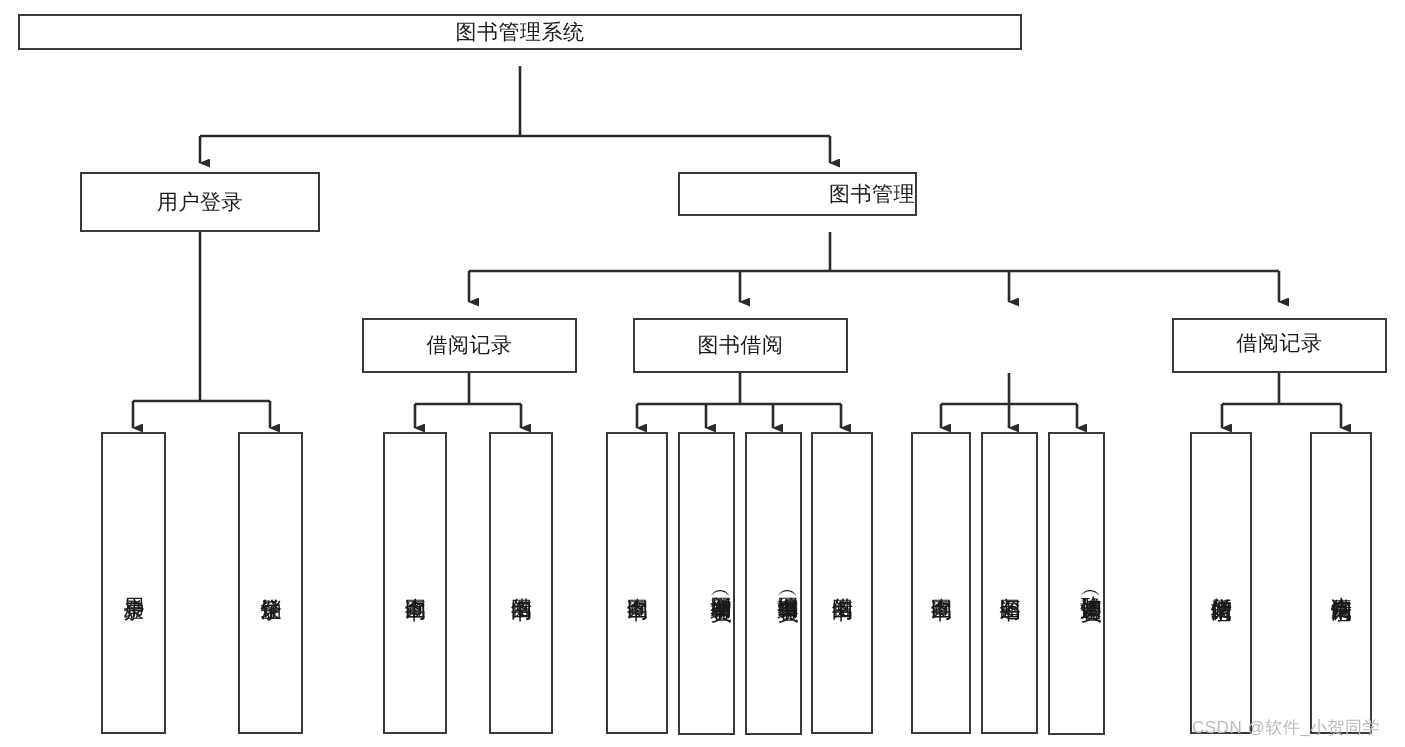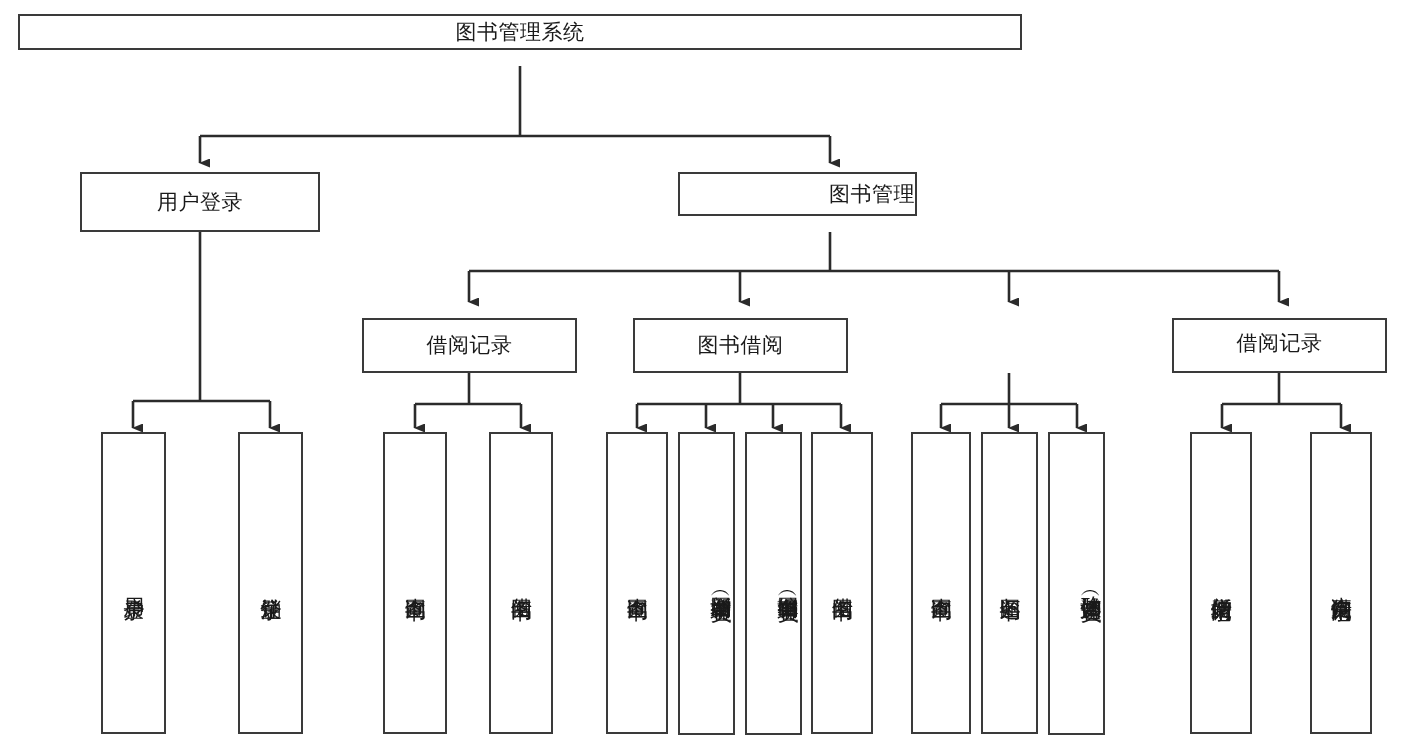--- a/index.html
+++ b/index.html
@@ -179,14 +179,15 @@
     <span class="node-label">确认归还（管理员）</span>
   </div>
 
   <div class="node vertical" style="left:1190px; top:432px; width:62px; height:302px; align-items:center;">
     <span class="node-label">新增借阅记录</span>
   </div>
   <div class="node vertical" style="left:1310px; top:432px; width:62px; height:302px; align-items:center;">
     <span class="node-label">查询借阅记录</span>
   </div>
 
+  <div class="watermark" style="left:1192px; top:716px;">CSDN @软件_小贺同学</div>
 
 </div>
 
 </body></html>

